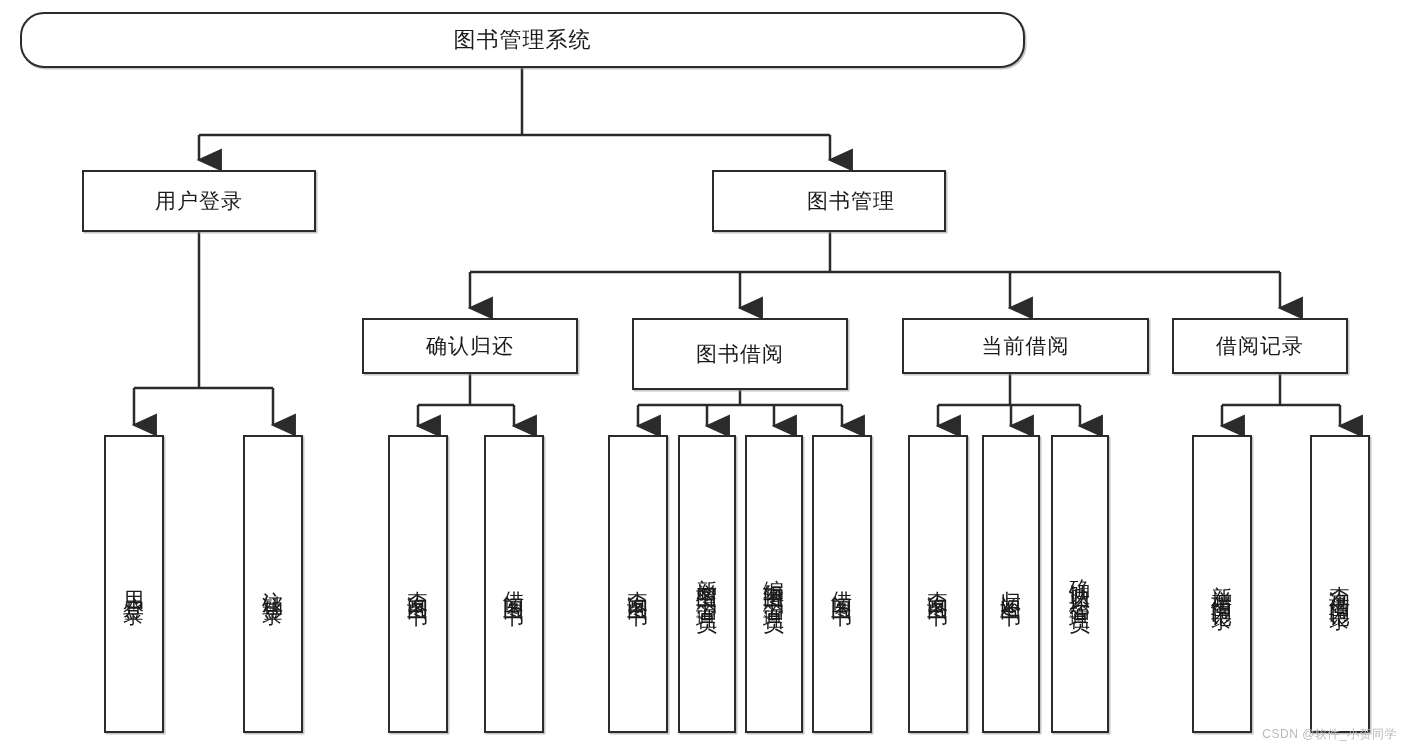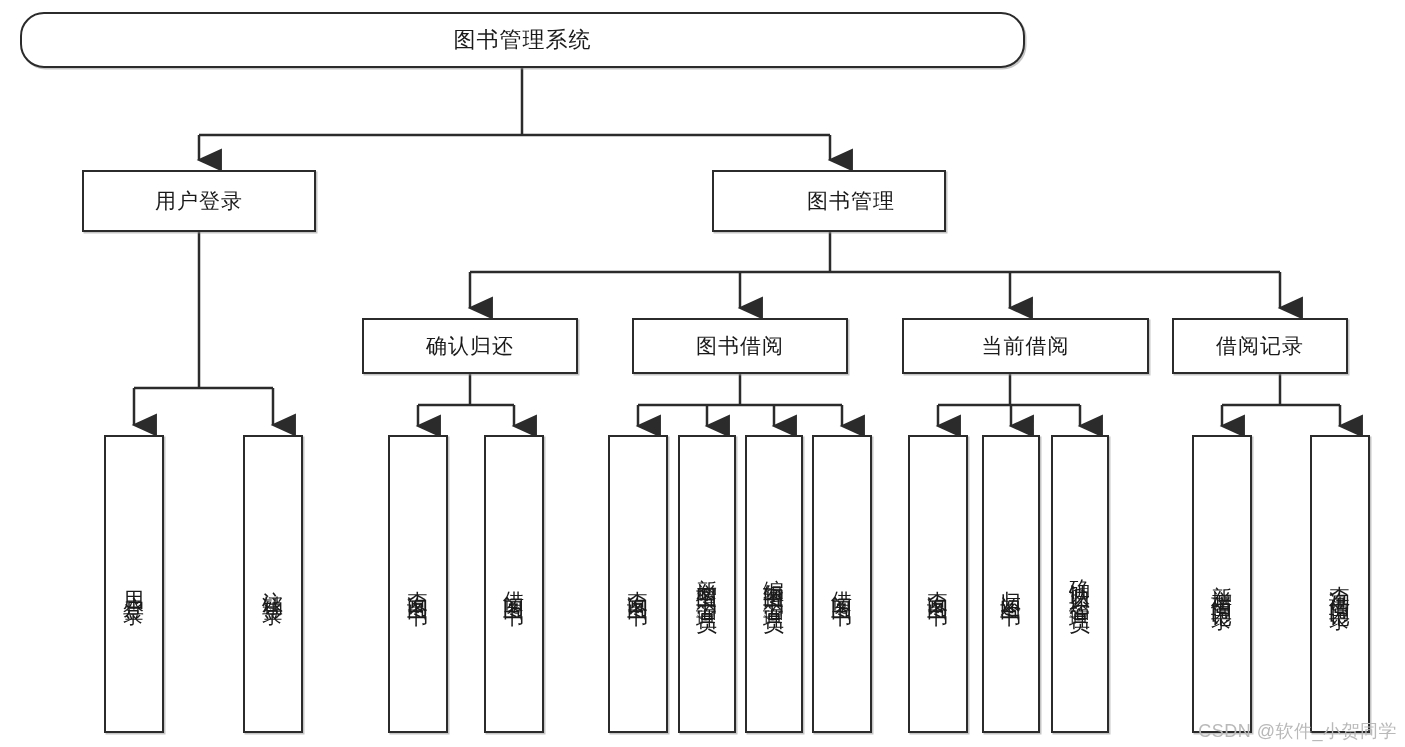--- a/index.html
+++ b/index.html
@@ -45,21 +45,21 @@
     align-items:center;
     justify-content:center;
     padding-top:2px;
     padding-bottom:2px;
   }
   .node.root{ font-size:22px; }
   .watermark{
     position:absolute;
     right:8px;
     bottom:4px;
-    font-size:18px;
+    font-size:12px;
     color:#b9b9b9;
     letter-spacing:0.5px;
     white-space:nowrap;
     user-select:none;
   }
 </style>
 </head>
 <body>
 
 <div id="diagram">
@@ -120,21 +120,21 @@
   <div class="node h" style="left:82px;top:170px;width:234px;height:62px;">
     <span>用户登录</span>
   </div>
   <div class="node h" style="left:712px;top:170px;width:234px;height:62px;padding-left:44px;">
     <span>图书管理</span>
   </div>
 
   <div class="node h" style="left:362px;top:318px;width:216px;height:56px;">
     <span>确认归还</span>
   </div>
-  <div class="node h" style="left:632px;top:318px;width:216px;height:56px;">
+  <div class="node h" style="left:632px;top:318px;width:216px;height:72px;">
     <span>图书借阅</span>
   </div>
   <div class="node h" style="left:902px;top:318px;width:247px;height:56px;">
     <span>当前借阅</span>
   </div>
   <div class="node h" style="left:1172px;top:318px;width:176px;height:56px;">
     <span>借阅记录</span>
   </div>
 
   <div class="node v" style="left:104px;top:435px;width:60px;height:298px;">

